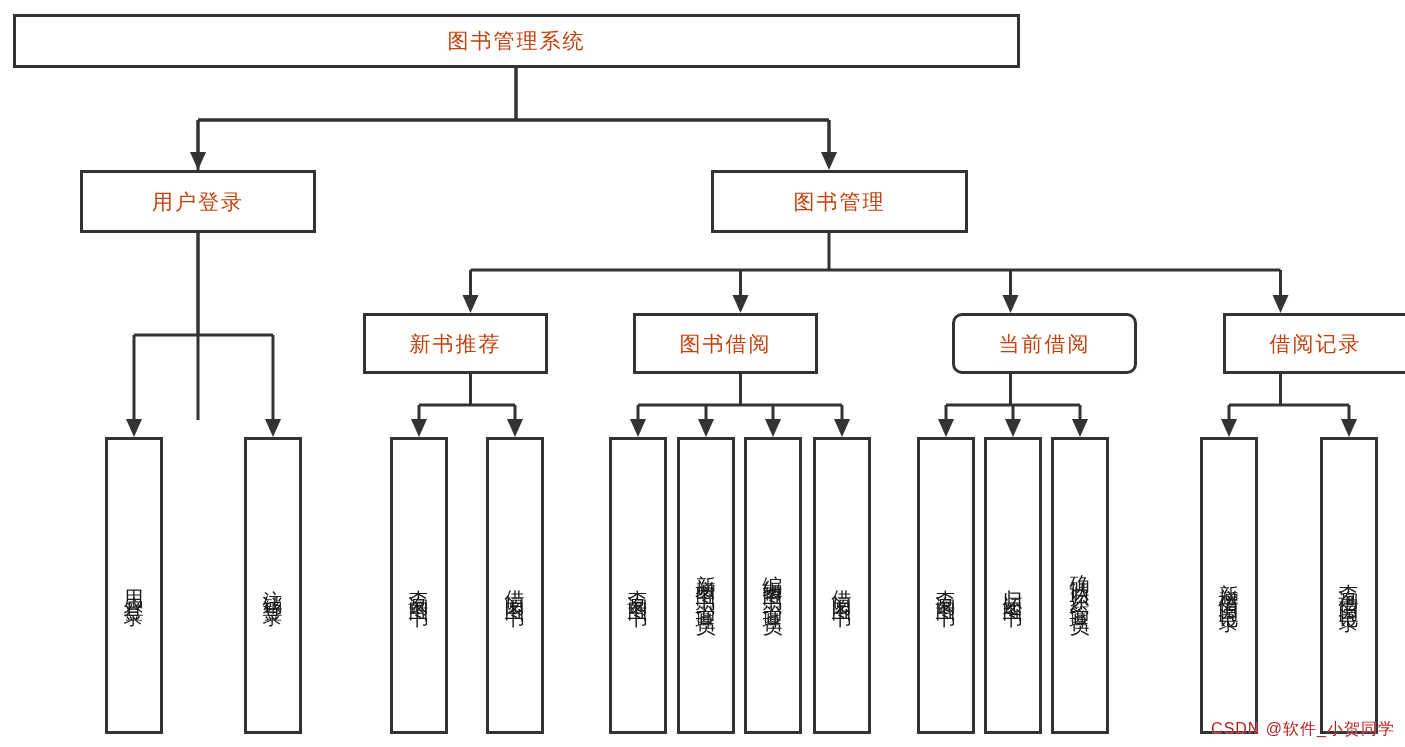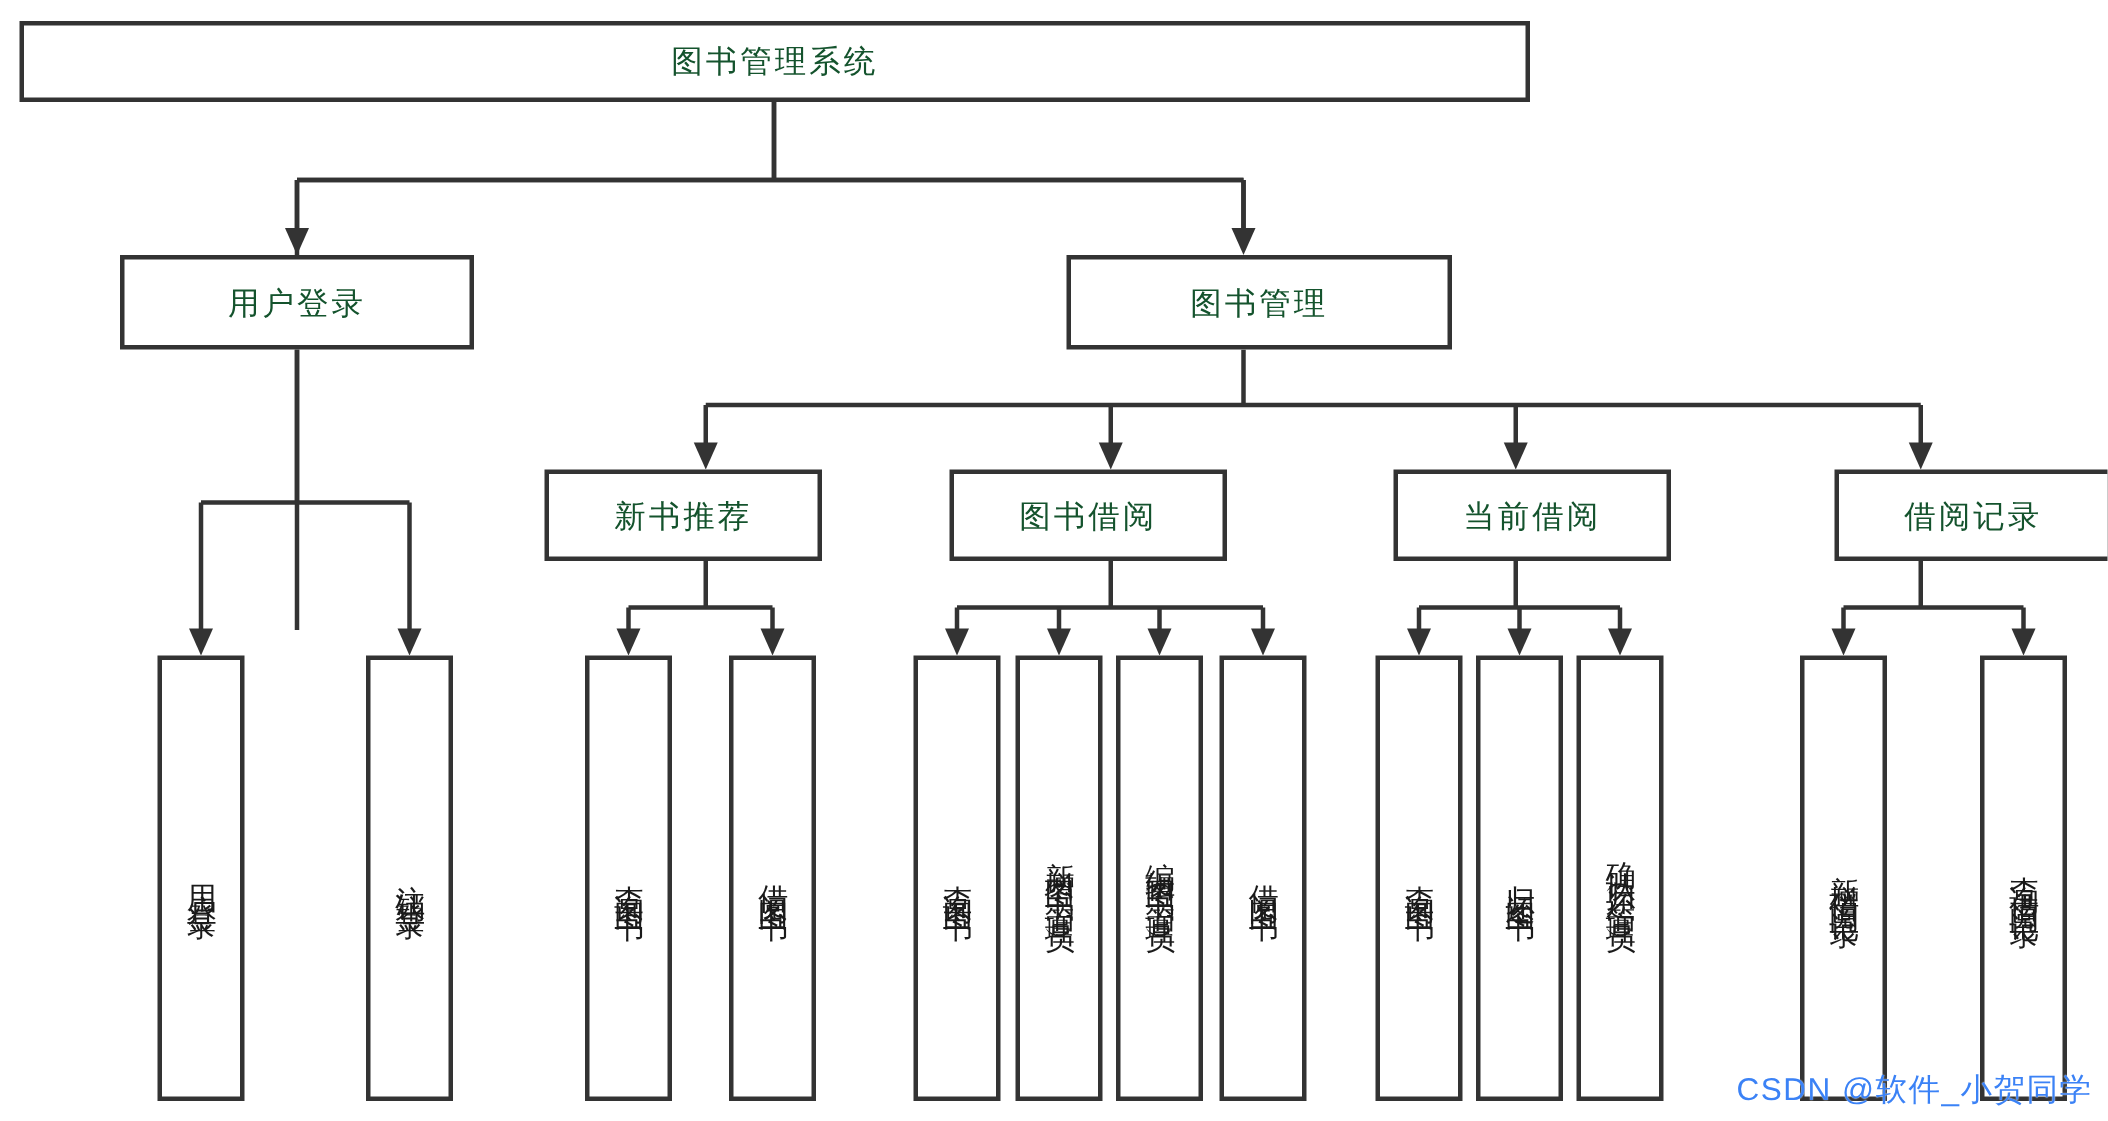--- a/index.html
+++ b/index.html
@@ -15,32 +15,32 @@
   .connectors { position: absolute; left: 0; top: 0; z-index: 1; }
 
   .node {
     position: absolute;
     background: #ffffff;
     border: 3px solid #333333;
     display: flex; align-items: center; justify-content: center;
     z-index: 2;
   }
   .node .lbl {
-    font-size: 21px; letter-spacing: 2px; color: #14532d;
+    font-size: 21px; letter-spacing: 2px; color: #c2410c;
     white-space: nowrap;
   }
 
   
   .root-node   { left: 13px;  top: 14px;  width: 1007px; height: 54px; }
   .l2-login    { left: 80px;  top: 170px; width: 236px;  height: 63px; }
   .l2-manage   { left: 711px; top: 170px; width: 257px;  height: 63px; }
   .l3 { top: 313px; width: 185px; height: 61px; }
   .l3-recommend { left: 363px; }
   .l3-borrow    { left: 633px; }
-  .l3-current   { left: 929px; }
+  .l3-current   { left: 952px; border-radius: 10px; }
   .l3-records   { left: 1223px; }
 
   .leaf {
     position: absolute; top: 437px; width: 58px; height: 297px;
     background: #ffffff; border: 3px solid #333333;
     display: flex; align-items: center; justify-content: center;
     z-index: 2;
   }
   .leaf .vtext {
     writing-mode: vertical-rl; text-orientation: mixed;
@@ -57,21 +57,21 @@
   .leaf-bor-edit     { left: 744px; }
   .leaf-bor-borrow   { left: 813px; }
   .leaf-cur-query    { left: 917px; }
   .leaf-cur-return   { left: 984px; }
   .leaf-cur-confirm  { left: 1051px; }
   .leaf-recd-add     { left: 1200px; }
   .leaf-recd-query   { left: 1320px; }
 
   .watermark {
     position: absolute; right: 10px; bottom: 7px;
-    font-size: 21px; color: #3b82f6; letter-spacing: 1px;
+    font-size: 16px; color: #b91c1c; letter-spacing: 1px;
     z-index: 3; white-space: nowrap;
     text-shadow: 0 0 1px #ffffff;
   }
 </style>
 </head>
 <body>
 
 <div id="canvas">
 
   <svg class="connectors" width="1405" height="747" viewBox="0 0 1405 747" aria-hidden="true">

